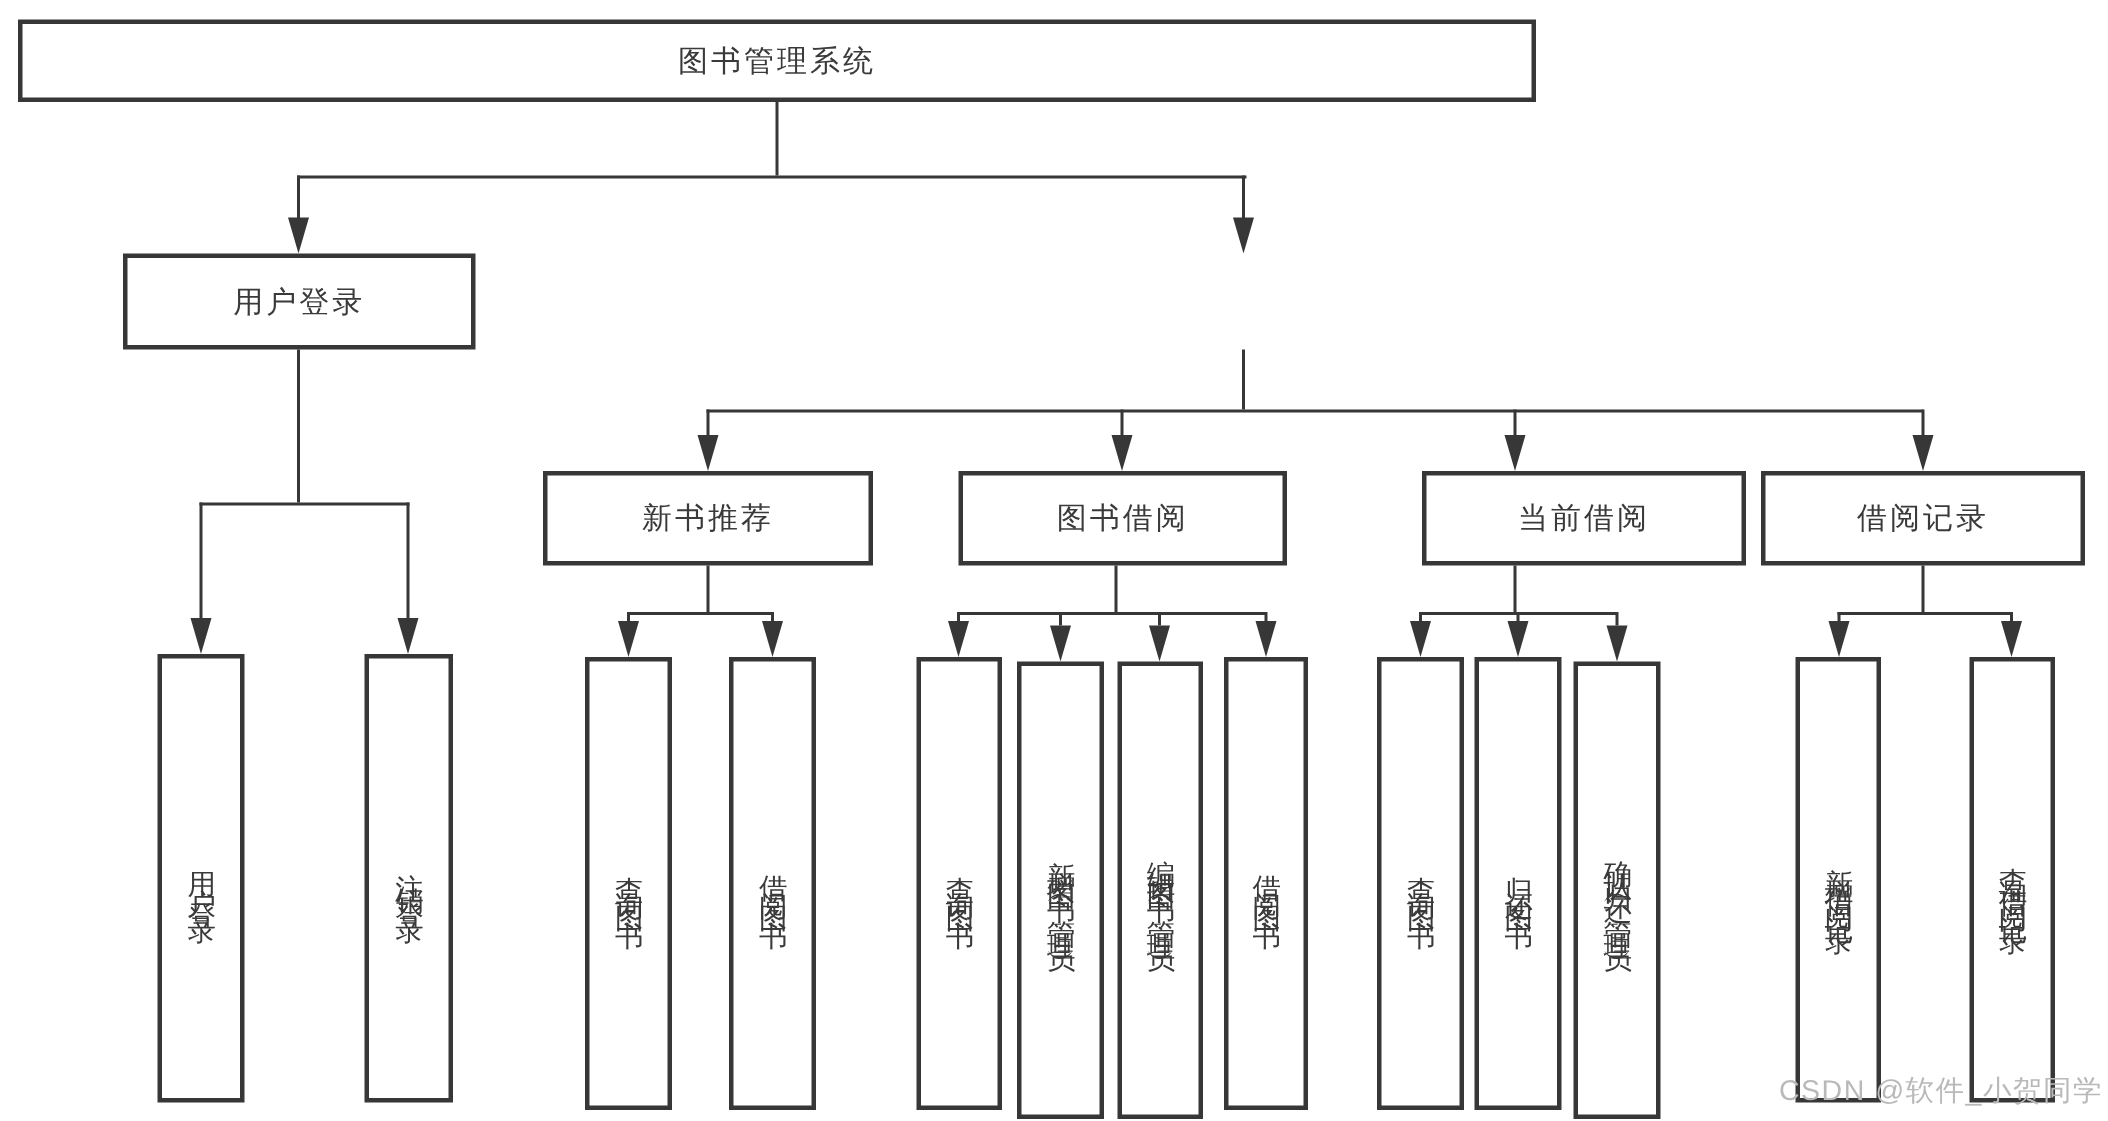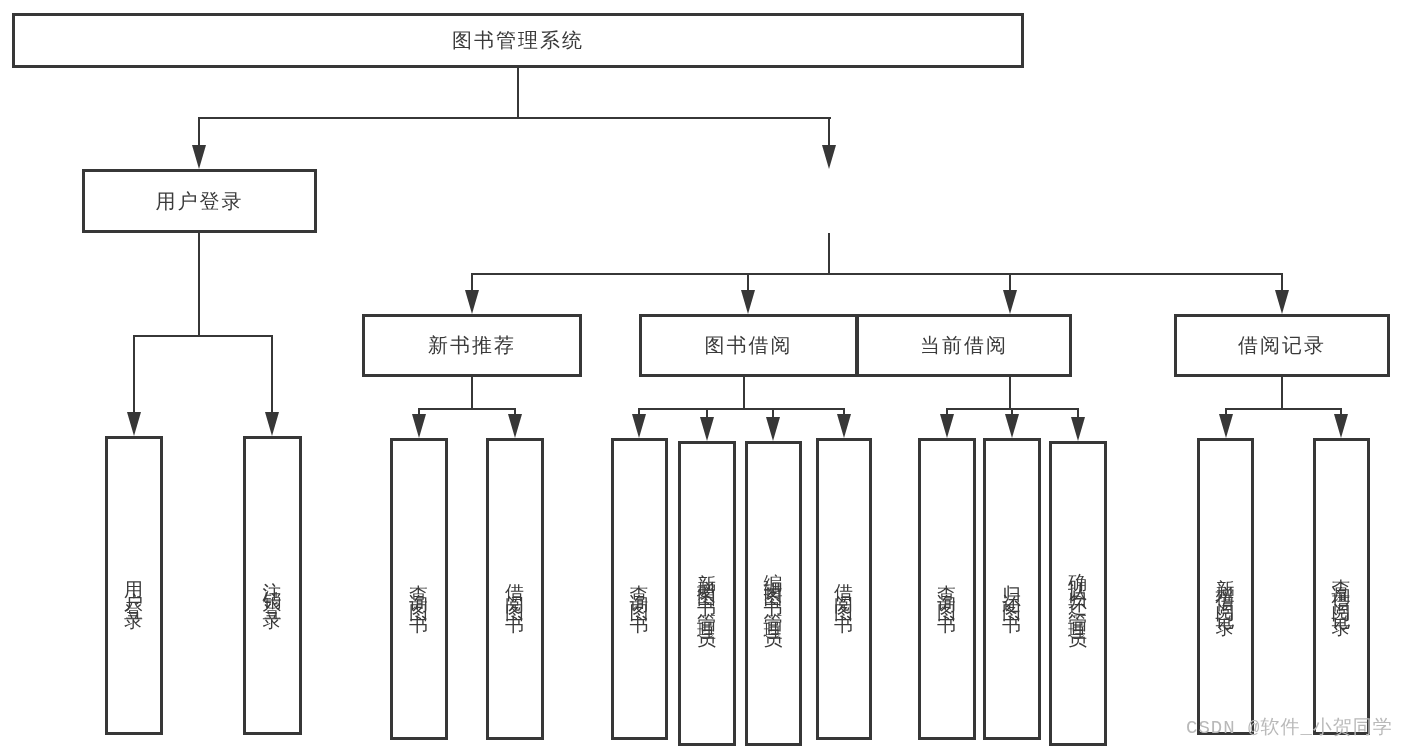--- a/index.html
+++ b/index.html
@@ -20,21 +20,21 @@
   .vbox.tight{letter-spacing:8px;}
   .vl{position:absolute;width:2px;background:#373737;}
   .hl{position:absolute;height:2px;background:#373737;}
   .arr{
     position:absolute;width:0;height:0;
     border-left:7px solid transparent;border-right:7px solid transparent;
     border-top:24px solid #373737;
   }
   .watermark{
     position:absolute;left:1186px;top:714px;font-size:19px;color:#b9b9b9;
-    letter-spacing:1px;z-index:5;white-space:nowrap;font-family:Liberation Mono, monospace;
+    letter-spacing:1px;z-index:5;white-space:nowrap;
   }
 </style>
 </head>
 <body>
 
 <div id="canvas">
 
   <div class="box hbox" style="left:12px;top:13px;width:1012px;height:55px">
     <span>图书管理系统</span>
   </div>
@@ -74,21 +74,21 @@
   <div class="arr" style="left:1003px;top:290px"></div>
   <div class="vl" style="left:1281px;top:273px;height:17px"></div>
   <div class="arr" style="left:1275px;top:290px"></div>
 
   <div class="box hbox" style="left:639px;top:314px;width:219px;height:63px">
     <span>图书借阅</span>
   </div>
   <div class="box hbox" style="left:362px;top:314px;width:220px;height:63px">
     <span>新书推荐</span>
   </div>
-  <div class="box hbox" style="left:856px;top:314px;width:216px;height:63px">
+  <div class="box hbox" style="left:948px;top:314px;width:216px;height:63px">
     <span>当前借阅</span>
   </div>
   <div class="box hbox" style="left:1174px;top:314px;width:216px;height:63px">
     <span>借阅记录</span>
   </div>
 
   <div class="vl" style="left:471px;top:377px;height:31px"></div>
   <div class="hl" style="left:418px;top:408px;width:98px"></div>
   <div class="vl" style="left:418px;top:408px;height:6px"></div>
   <div class="arr" style="left:412px;top:414px"></div>

